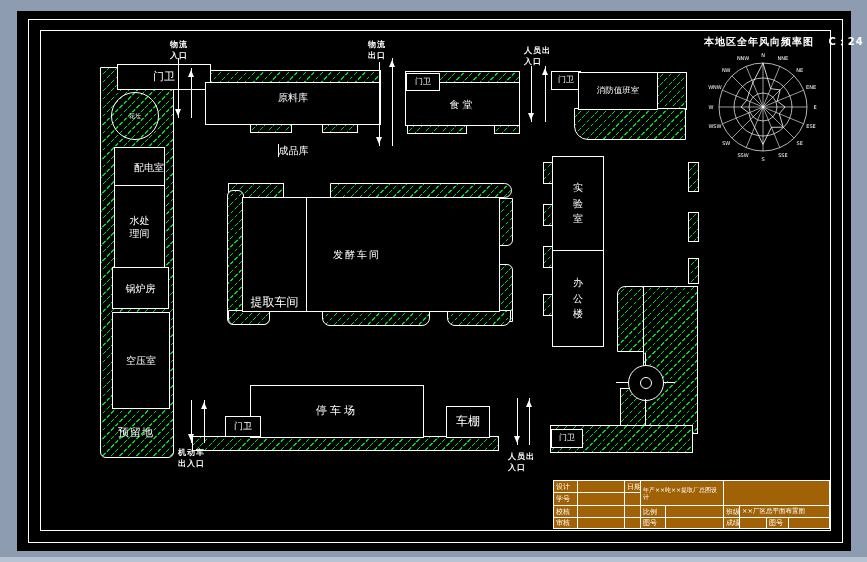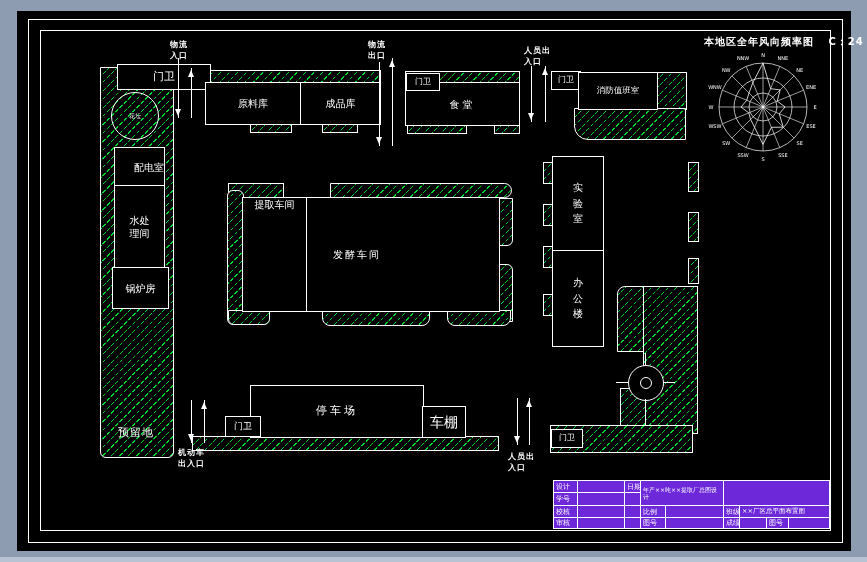--- a/index.html
+++ b/index.html
@@ -20,21 +20,21 @@
   .vt{width:1.3em;word-break:break-all;line-height:1.55;}
   .lbl{position:absolute;color:#fff;white-space:pre-line;font-size:8px;line-height:1.35;
        font-weight:bold;letter-spacing:1px;}
   .arrow{position:absolute;width:1px;background:#fff;}
   .arrow.down::after{content:"";position:absolute;left:-3px;bottom:-1px;
        border:3px solid transparent;border-top:7px solid #fff;}
   .arrow.up::before{content:"";position:absolute;left:-3px;top:-1px;
        border:3px solid transparent;border-bottom:7px solid #fff;}
   .circle{position:absolute;border:1px solid #fff;border-radius:50%;}
   
-  .tb-cell{position:absolute;border:1px solid #fff;background:#6d28d9;color:#fff;
+  .tb-cell{position:absolute;border:1px solid #fff;background:#a16207;color:#fff;
        font-size:7px;display:flex;align-items:center;padding-left:2px;box-sizing:border-box;
        overflow:hidden;white-space:nowrap;}
   .rose-title{position:absolute;color:#fff;font-size:10px;letter-spacing:1px;white-space:nowrap;font-weight:bold;}
   #bottom-edge{position:absolute;left:0;bottom:0;width:867px;height:5px;background:#b7c2d3;}
 </style>
 </head>
 <body>
 
 <div id="screen">
   <div id="canvas"></div>
@@ -79,23 +79,26 @@
     <span class="lbl" style="position:static;font-size:6px;font-weight:normal;letter-spacing:0;">花坛</span>
   </div>
   <div class="bld" style="left:114px;top:147px;width:49px;height:38px;font-size:10px;justify-content:flex-end;">
       <span>配电室</span>
     </div>
   <div class="bld pre" style="left:114px;top:185px;width:49px;height:82px;font-size:10px;text-align:center;"><span class="pre">水处
 理间</span></div>
   <div class="bld" style="left:112px;top:267px;width:55px;height:40px;font-size:10px;">
       <span>锅炉房</span>
     </div>
+  <div class="bld" style="left:112px;top:312px;width:56px;height:95px;font-size:10px;">
+      <span>空压室</span>
+    </div>
   <div class="lbl" style="left:104px;top:426px;width:64px;text-align:center;font-size:11px;font-weight:normal;">预留地</div>
 
-  <div class="bld" style="left:205px;top:82px;width:174px;height:41px;padding:0;">
+  <div class="bld" style="left:205px;top:82px;width:174px;height:41px;padding:0;flex-direction:column;">
     <div style="flex:0 0 94px;height:100%;display:flex;align-items:center;justify-content:center;font-size:10px;">
         <span>原料库</span>
       </div>
     <div style="flex:1;height:100%;display:flex;align-items:center;justify-content:center;font-size:10px;border-left:1px solid #fff;">
         <span>成品库</span>
       </div>
   </div>
 
   <div class="bld" style="left:405px;top:82px;width:113px;height:42px;font-size:10px;letter-spacing:3px;">
       <span>食堂</span>
@@ -115,35 +118,35 @@
     <div style="flex:0 0 93px;width:100%;display:flex;align-items:center;justify-content:center;font-size:10px;">
         <span class="vt">实验室</span>
       </div>
     <div style="flex:1;width:100%;display:flex;align-items:center;justify-content:center;font-size:10px;border-top:1px solid #fff;">
         <span class="vt">办公楼</span>
       </div>
   </div>
 
 
   <div class="bld" style="left:242px;top:197px;width:256px;height:113px;padding:0;">
-    <div style="flex:0 0 63px;height:100%;display:flex;align-items:flex-start;justify-content:center;font-size:10px;">
+    <div style="flex:0 0 63px;height:100%;display:flex;align-items:flex-end;justify-content:center;font-size:12px;">
         <span>提取车间</span>
       </div>
     <div style="flex:1;height:100%;display:flex;align-items:center;justify-content:flex-start;font-size:10px;border-left:1px solid #fff;">
         <span style="margin-left:26px;letter-spacing:2px;">发酵车间</span>
       </div>
   </div>
 
   <div class="bld" style="left:250px;top:385px;width:172px;height:51px;font-size:11px;letter-spacing:3px;">
       <span>停车场</span>
     </div>
   <div class="bld" style="left:225px;top:416px;width:34px;height:19px;font-size:9px;">
       <span>门卫</span>
     </div>
-  <div class="bld" style="left:422px;top:406px;width:42px;height:30px;font-size:14px;">
+  <div class="bld" style="left:446px;top:406px;width:42px;height:30px;font-size:12px;">
       <span>车棚</span>
     </div>
   <div class="bld" style="left:551px;top:429px;width:30px;height:17px;font-size:8px;">
       <span>门卫</span>
     </div>
 
   <div class="circle" style="left:628px;top:365px;width:34px;height:34px;background:#000;"></div>
   <div class="circle" style="left:640px;top:377px;width:10px;height:10px;background:#000;"></div>
   <div style="position:absolute;left:616px;top:382px;width:12px;height:1px;background:#fff;"></div>
   <div style="position:absolute;left:663px;top:382px;width:12px;height:1px;background:#fff;"></div>

